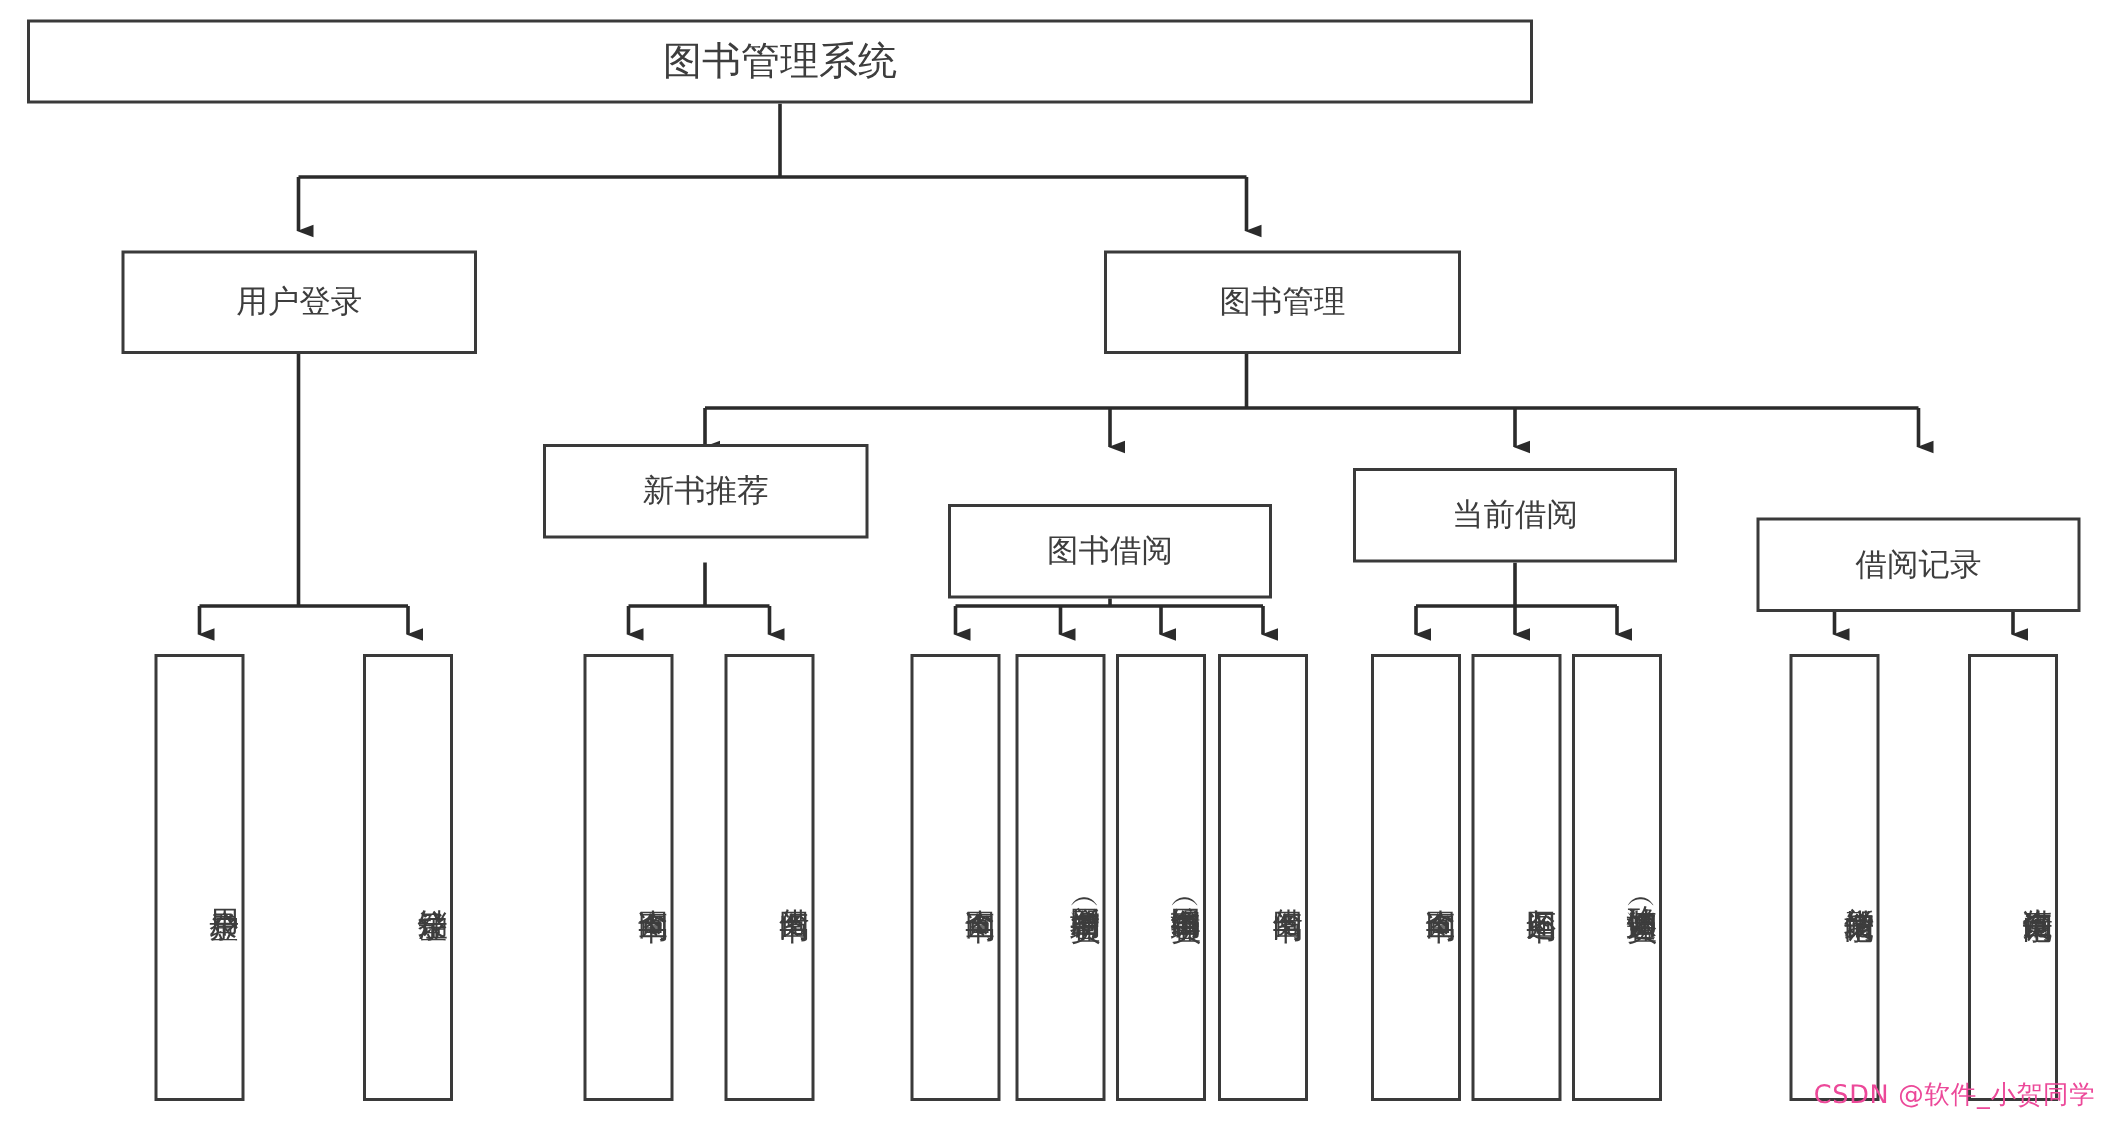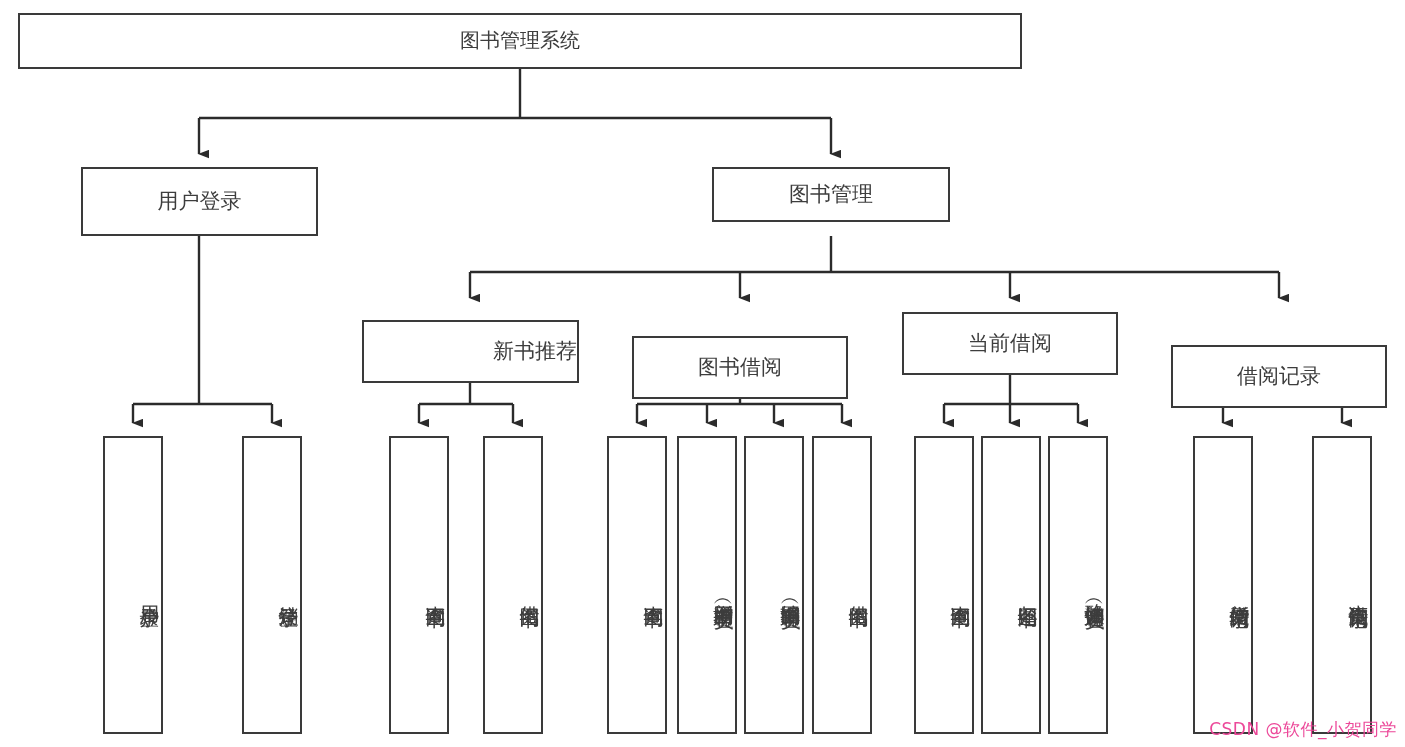--- a/index.html
+++ b/index.html
@@ -40,21 +40,21 @@
     z-index: 2;
   }
   .node .label {
     display: block;
     white-space: pre-line;
   }
   .node.h {
     font-size: 21px;
   }
   .node.root {
-    font-size: 20px;
+    font-size: 26px;
   }
   .node.v {
     font-size: 20px;
     writing-mode: vertical-rl;
     text-orientation: upright;
     padding-top: 14px;
     align-items: flex-start;
     justify-content: center;
     letter-spacing: 1px;
   }
@@ -131,25 +131,25 @@
   </svg>
 
   <div class="node root h" style="left:18px; top:13px; width:1004px; height:56px;">
     <span class="label">图书管理系统</span>
   </div>
 
   <div class="node h" style="left:81px; top:167px; width:237px; height:69px;">
     <span class="label">用户登录</span>
   </div>
 
-  <div class="node h" style="left:712px; top:167px; width:238px; height:55px;">
+  <div class="node h" style="left:736px; top:167px; width:238px; height:69px;">
     <span class="label">图书管理</span>
   </div>
 
-  <div class="node h" style="left:362px; top:320px; width:217px; height:63px;justify-content:flex-end;">
+  <div class="node h" style="left:362px; top:296px; width:217px; height:63px;">
     <span class="label">新书推荐</span>
   </div>
 
   <div class="node h" style="left:632px; top:312px; width:216px; height:63px;margin-top:24px;">
     <span class="label">图书借阅</span>
   </div>
 
   <div class="node h" style="left:902px; top:312px; width:216px; height:63px;">
     <span class="label">当前借阅</span>
   </div>

